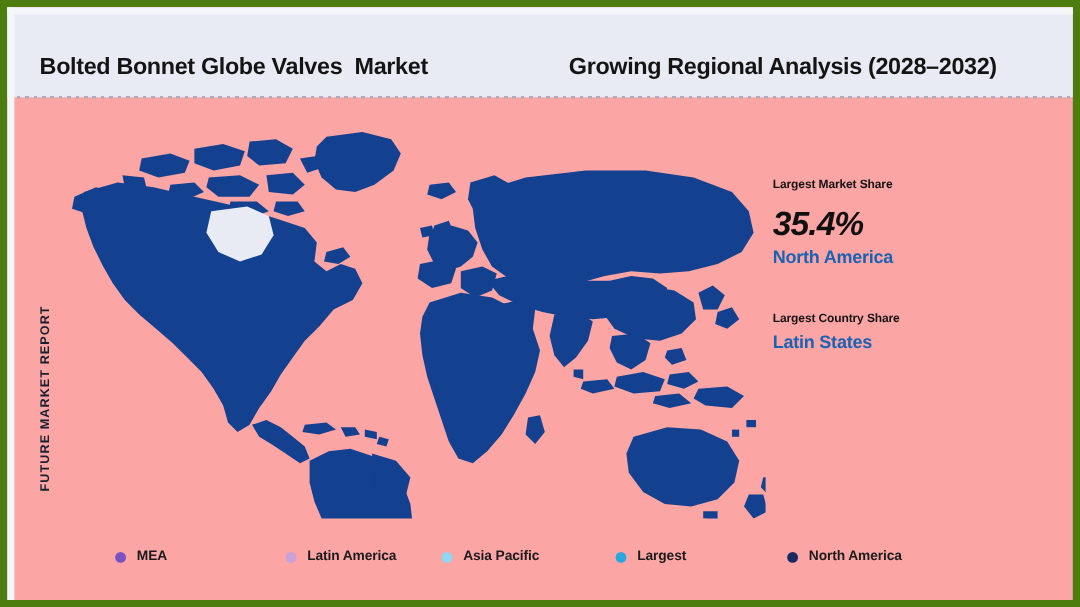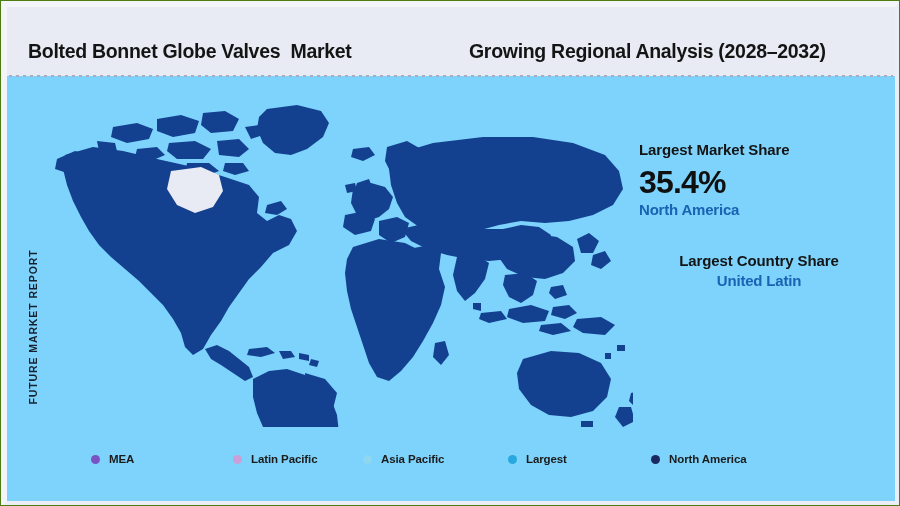--- a/index.html
+++ b/index.html
@@ -10,22 +10,22 @@
     overflow: hidden;
     background: #ffffff;
     font-family: "Liberation Sans", sans-serif;
   }
 
   #card {
     position: relative;
     width: 900px;
     height: 506px;
     box-sizing: border-box;
-    background: #7dd3fc;
-    border: 1px solid #4d7c0f;
+    background: #fca5a5;
+    border: 6px solid #4d7c0f;
     overflow: hidden;
   }
 
   
   #frame-strip {
     position: absolute;
     left: 0; top: 0;
     width: 900px;
     height: 506px;
     box-sizing: border-box;
@@ -111,36 +111,37 @@
 
   
   #stats {
     position: absolute;
     left: 638px;
     top: 140px;
     width: 240px;
   }
 
   .stat-block { margin-bottom: 32px; }
-  .stat-block:last-child { margin-bottom: 0; text-align: center; }
+  .stat-block:last-child { margin-bottom: 0; }
 
   .stat-label {
-    font-size: 15px;
+    font-size: 10px;
     font-weight: bold;
     color: #141414;
     letter-spacing: -0.1px;
     line-height: 18px;
   }
   .stat-value {
-    font-size: 32px;
+    font-size: 28px;
     font-weight: bold;
     color: #101010;
     letter-spacing: -0.8px;
     line-height: 34px;
     margin-top: 6px;
+    font-style: italic;
   }
   .stat-region {
     font-size: 15px;
     font-weight: bold;
     color: #1a62b3;
     letter-spacing: -0.2px;
     line-height: 20px;
     margin-top: 1px;
   }
 
@@ -311,35 +312,35 @@
   <div id="stats">
 
     <div class="stat-block">
       <div class="stat-label">Largest Market Share</div>
       <div class="stat-value">35.4%</div>
       <div class="stat-region">North America</div>
     </div>
 
     <div class="stat-block">
       <div class="stat-label">Largest Country Share</div>
-      <div class="stat-region">United Latin</div>
+      <div class="stat-region">Latin States</div>
     </div>
 
   </div>
 
   <div id="legend">
 
     <div class="legend-item" style="left:90px">
       <span class="legend-dot" style="background: rgb(123, 82, 196);"></span>
       <span class="legend-label">MEA</span>
     </div>
 
     <div class="legend-item" style="left:232px">
       <span class="legend-dot" style="background: rgb(201, 160, 216);"></span>
-      <span class="legend-label">Latin Pacific</span>
+      <span class="legend-label">Latin America</span>
     </div>
 
     <div class="legend-item" style="left:362px">
       <span class="legend-dot" style="background: rgb(143, 214, 240);"></span>
       <span class="legend-label">Asia Pacific</span>
     </div>
 
     <div class="legend-item" style="left:507px">
       <span class="legend-dot" style="background: rgb(41, 168, 224);"></span>
       <span class="legend-label">Largest</span>

